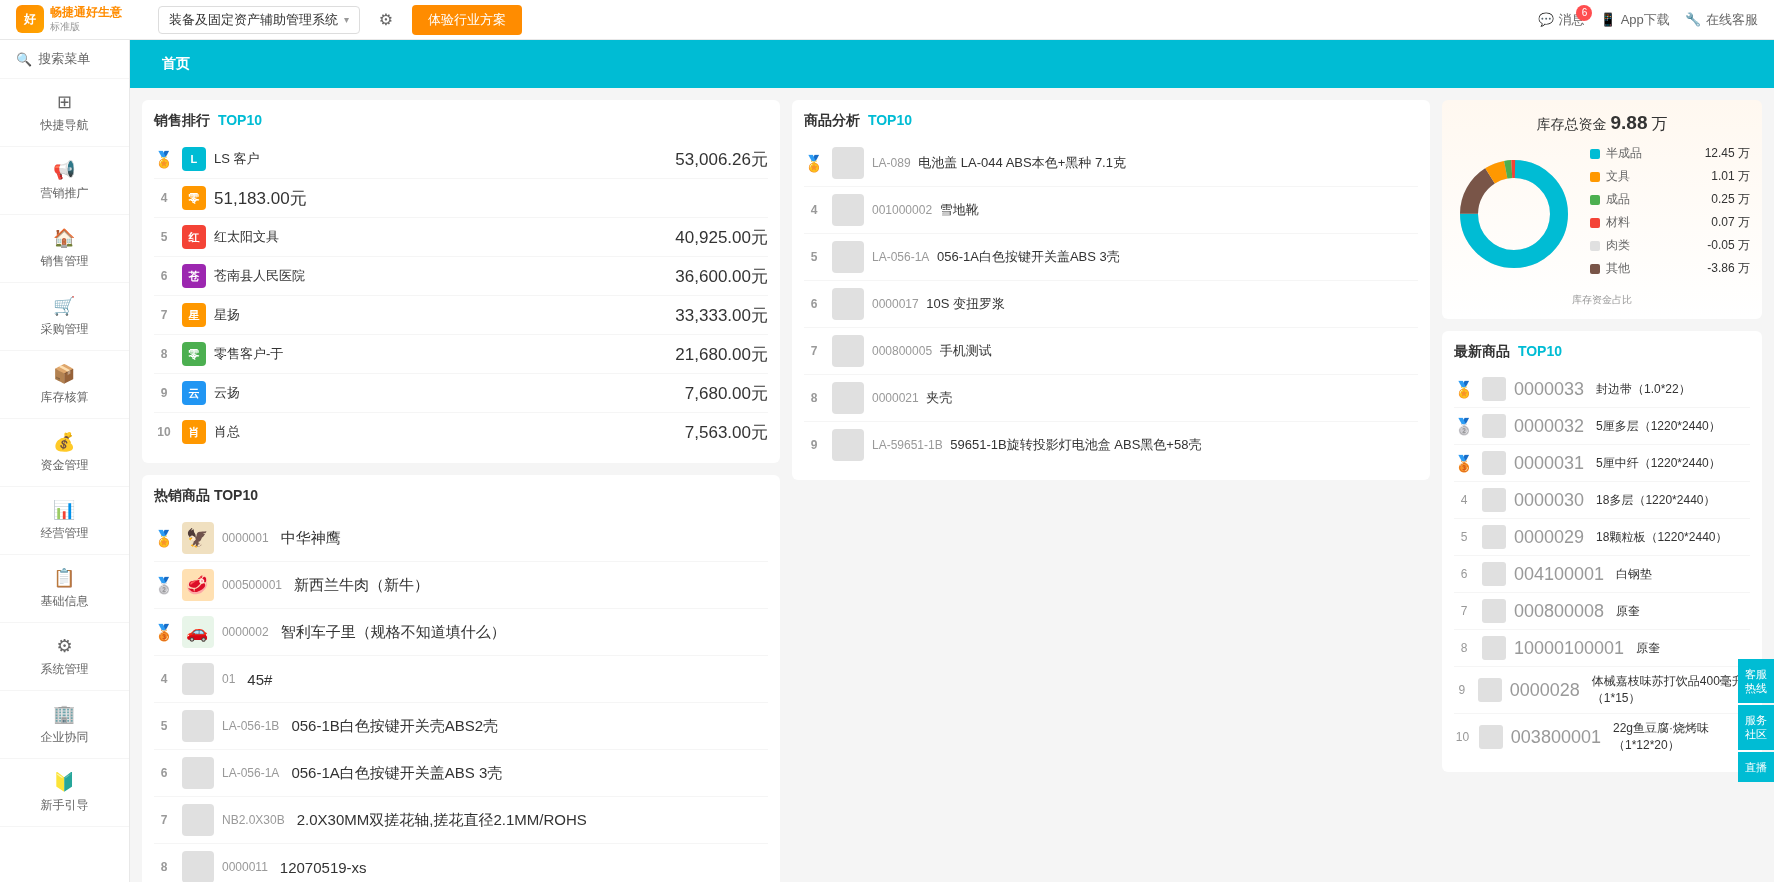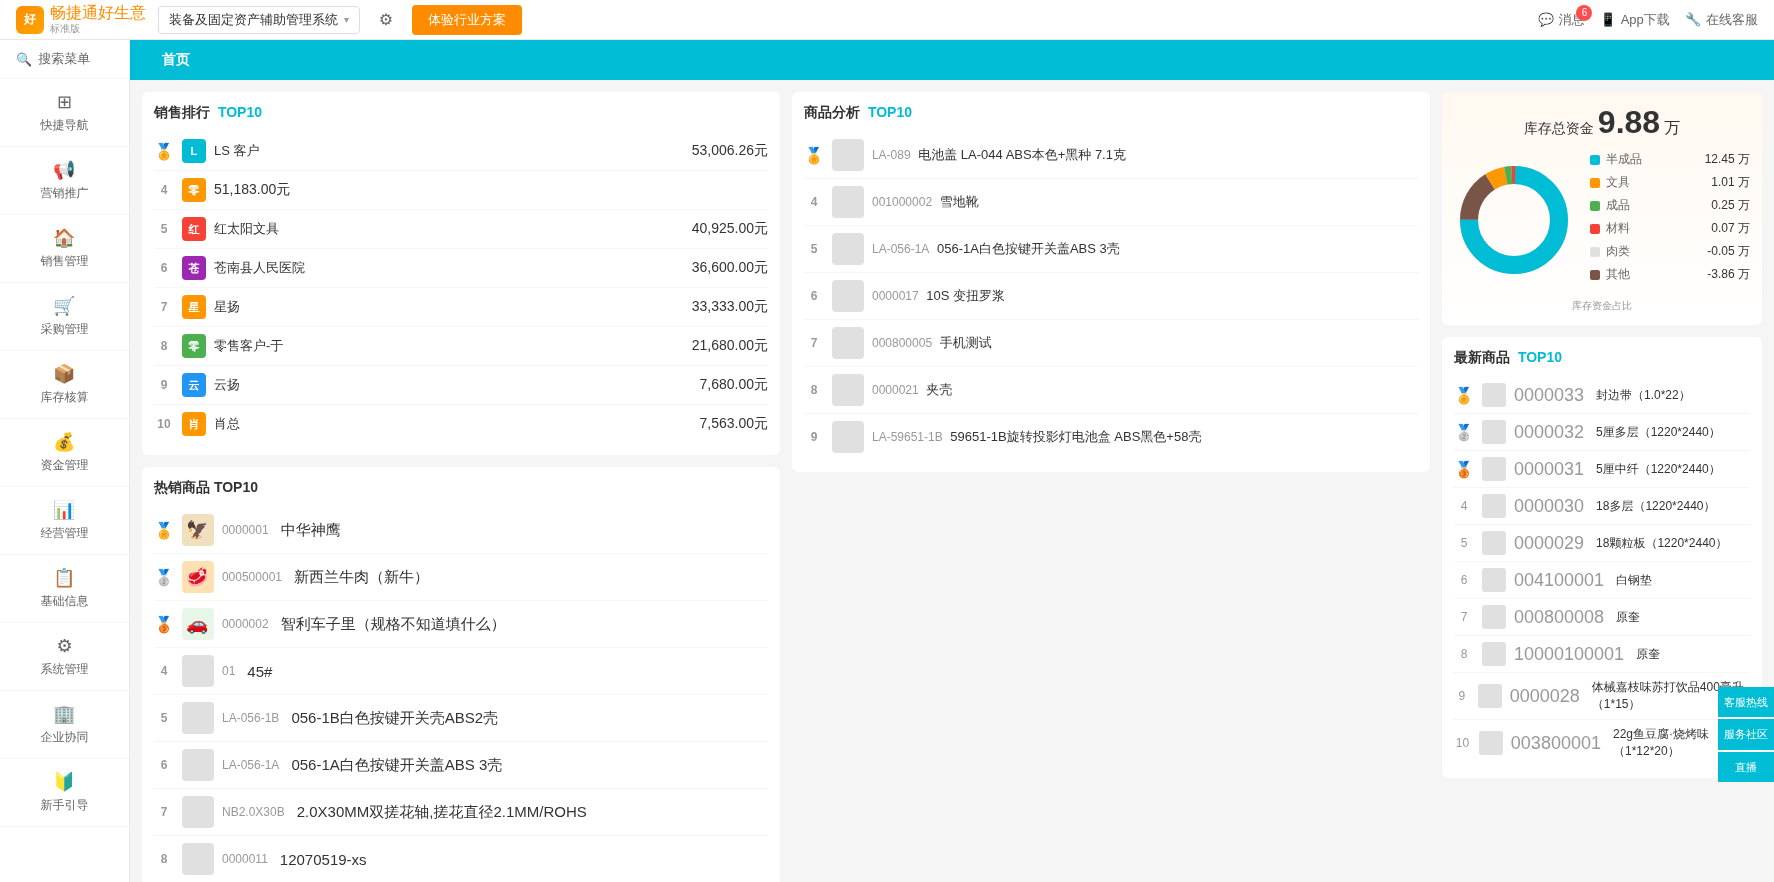--- a/index.html
+++ b/index.html
@@ -2,40 +2,40 @@
 <html><head>
   <meta charset="utf-8">
   <style>
     * { margin: 0; padding: 0; box-sizing: border-box; }
     body { font-family: 'Microsoft YaHei', Arial, sans-serif; font-size: 13px; background: #f5f5f5; width: 1774px; min-height: 882px; overflow-x: hidden; }
 
     
     .topbar { height: 40px; background: #fff; border-bottom: 1px solid #e8e8e8; display: flex; align-items: center; padding: 0 16px; gap: 12px; position: fixed; top: 0; left: 0; right: 0; z-index: 100; }
     .logo-area { width: 130px; display: flex; align-items: center; gap: 6px; }
     .logo-icon { width: 28px; height: 28px; background: linear-gradient(135deg, #ff8c00, #ffa500); border-radius: 6px; display: flex; align-items: center; justify-content: center; color: #fff; font-size: 12px; font-weight: bold; }
-    .logo-text { font-size: 16px; color: #ff8c00; font-weight: normal; line-height: 1.2; }
+    .logo-text { font-size: 12px; color: #ff8c00; font-weight: bold; line-height: 1.2; }
     .logo-sub { font-size: 10px; color: #999; }
     .system-selector { display: flex; align-items: center; gap: 6px; border: 1px solid #ddd; border-radius: 4px; padding: 4px 10px; cursor: pointer; background: #fff; }
     .system-name { font-size: 13px; color: #333; }
     .chevron-icon { color: #999; font-size: 10px; }
     .gear-btn { width: 28px; height: 28px; border: none; background: none; cursor: pointer; color: #666; font-size: 16px; display: flex; align-items: center; justify-content: center; }
     .try-btn { background: #ff8c00; color: #fff; border: none; border-radius: 4px; padding: 6px 16px; font-size: 13px; cursor: pointer; }
     .topbar-right { margin-left: auto; display: flex; align-items: center; gap: 16px; }
     .topbar-action { display: flex; align-items: center; gap: 4px; color: #666; cursor: pointer; font-size: 13px; position: relative; }
     .badge { background: #ff4d4f; color: #fff; border-radius: 10px; font-size: 10px; padding: 0 4px; min-width: 16px; height: 16px; display: flex; align-items: center; justify-content: center; position: absolute; top: -6px; right: -8px; }
 
     
     .sidebar { width: 130px; background: #fff; position: fixed; top: 40px; left: 0; bottom: 0; border-right: 1px solid #e8e8e8; overflow-y: auto; z-index: 99; }
     .sidebar-item { display: flex; flex-direction: column; align-items: center; padding: 12px 8px; cursor: pointer; color: #666; font-size: 12px; gap: 4px; border-bottom: 1px solid #f5f5f5; }
     .sidebar-icon { font-size: 18px; }
     .search-menu { display: flex; align-items: center; gap: 6px; padding: 10px 16px; cursor: pointer; color: #666; font-size: 13px; border-bottom: 1px solid #f5f5f5; }
 
     
     .main { margin-left: 130px; margin-top: 40px; }
-    .page-nav { background: #00bcd4; height: 40px; display: flex; align-items: center; padding: 0 16px; }
+    .page-nav { background: #00bcd4; height: 48px; display: flex; align-items: center; padding: 0 16px; }
     .page-nav-item { color: #fff; font-size: 14px; font-weight: bold; padding: 0 16px; height: 40px; display: flex; align-items: center; cursor: pointer; }
     .content-area { display: flex; gap: 0; padding: 12px; gap: 12px; }
 
     
     .left-panel { flex: 1; min-width: 0; }
     
     .mid-panel { flex: 1; min-width: 0; }
     
     .right-panel { width: 320px; flex-shrink: 0; }
 
@@ -43,21 +43,21 @@
     .panel-title { font-size: 14px; font-weight: bold; color: #333; margin-bottom: 10px; }
     .panel-title-highlight { color: #00bcd4; }
 
     
     .rank-list { list-style: none; }
     .rank-item { display: flex; align-items: center; padding: 7px 0; border-bottom: 1px solid #f5f5f5; gap: 8px; }
     .rank-item:last-child { border-bottom: none; }
     .rank-num { width: 20px; text-align: center; font-size: 12px; color: #999; font-weight: bold; }
     .rank-badge { width: 24px; height: 24px; border-radius: 4px; display: flex; align-items: center; justify-content: center; color: #fff; font-size: 11px; font-weight: bold; flex-shrink: 0; }
     .rank-name { flex: 1; font-size: 13px; color: #333; }
-    .rank-value { font-size: 14px; color: #333; font-weight: 500; }
+    .rank-value { font-size: 17px; color: #333; font-weight: 500; }
     .medal-gold { color: #ffd700; font-size: 16px; }
     .medal-silver { color: #c0c0c0; font-size: 16px; }
     .medal-bronze { color: #cd7f32; font-size: 16px; }
 
     
     .hot-products { background: #fff; border-radius: 6px; padding: 12px; }
     .product-item { display: flex; align-items: center; padding: 7px 0; border-bottom: 1px solid #f5f5f5; gap: 8px; }
     .product-item:last-child { border-bottom: none; }
     .product-thumb { width: 32px; height: 32px; background: #eee; border-radius: 4px; flex-shrink: 0; overflow: hidden; display: flex; align-items: center; justify-content: center; }
     .product-thumb-placeholder { width: 32px; height: 32px; background: #e0e0e0; border-radius: 4px; flex-shrink: 0; }
@@ -78,21 +78,21 @@
     .latest-products { background: #fff; border-radius: 6px; padding: 12px; }
     .latest-item { display: flex; align-items: center; padding: 6px 0; border-bottom: 1px solid #f5f5f5; gap: 8px; }
     .latest-item:last-child { border-bottom: none; }
     .latest-num { width: 20px; text-align: center; font-size: 12px; color: #999; }
     .latest-thumb { width: 24px; height: 24px; background: #e0e0e0; border-radius: 3px; flex-shrink: 0; display: flex; align-items: center; justify-content: center; font-size: 10px; color: #999; }
     .latest-code { font-size: 18px; color: #999; margin-right: 4px; }
     .latest-name { font-size: 12px; color: #333; }
 
     
     .float-service { position: fixed; right: 0; bottom: 100px; display: flex; flex-direction: column; gap: 2px; z-index: 200; }
-    .float-btn { background: #00bcd4; color: #fff; font-size: 11px; padding: 8px 6px; cursor: pointer; text-align: center; line-height: 1.3; width: 56px; }
+    .float-btn { background: #00bcd4; color: #fff; font-size: 11px; padding: 8px 6px; cursor: pointer; text-align: center; line-height: 1.3; width: 36px; }
 
     .scrollbar-area { max-height: 380px; overflow-y: auto; }
     .scrollbar-area::-webkit-scrollbar { width: 4px; }
     .scrollbar-area::-webkit-scrollbar-track { background: #f1f1f1; }
     .scrollbar-area::-webkit-scrollbar-thumb { background: #ccc; border-radius: 2px; }
   </style>
 </head>
 <body>
 
 <div class="topbar">
@@ -379,21 +379,21 @@
           </li>
         </ul>
       </div>
     </div>
 
     <div class="right-panel">
 
       <div class="panel-card" style="background: linear-gradient(to bottom, #fff8f0, #fff);">
         <div style="display:flex; justify-content:center; align-items:baseline; gap:4px; margin-bottom:10px;">
           <span style="font-size:14px;color:#333;">库存总资金</span>
-          <span style="font-size:32px;font-weight:bold;color:#333;">9.88</span>
+          <span style="font-size:19px;font-weight:bold;color:#333;">9.88</span>
           <span style="font-size:16px;color:#333;">万</span>
         </div>
         <div class="donut-chart-container">
           <svg class="donut-svg" viewBox="0 0 120 120">
 
             <circle cx="60" cy="60" r="45" fill="none" stroke="#e0e0e0" stroke-width="18"></circle>
 
             <circle cx="60" cy="60" r="45" fill="none" stroke="#00bcd4" stroke-width="18" stroke-dasharray="212 70" stroke-dashoffset="0" transform="rotate(-90 60 60)"></circle>
 
             <circle cx="60" cy="60" r="45" fill="none" stroke="#795548" stroke-width="18" stroke-dasharray="45 237" stroke-dashoffset="-212" transform="rotate(-90 60 60)"></circle>

